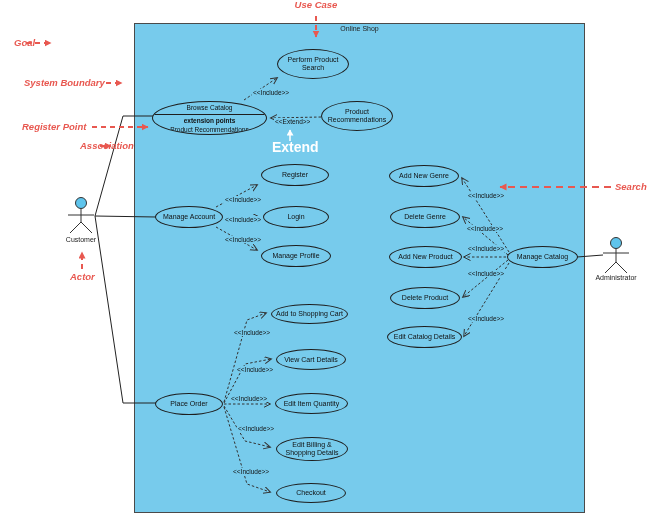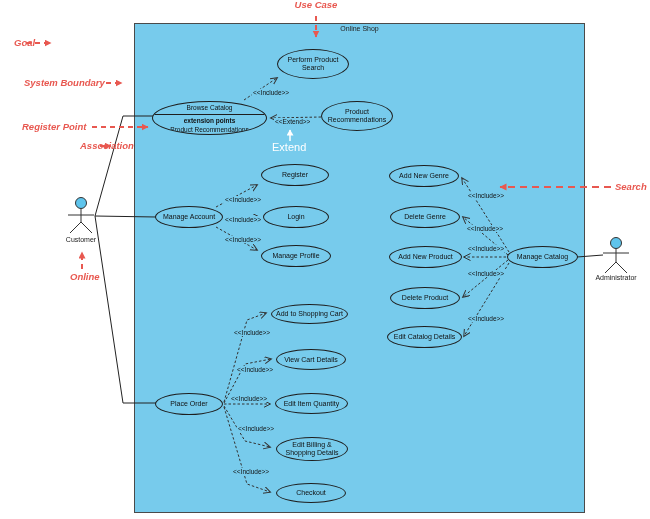--- a/index.html
+++ b/index.html
@@ -28,21 +28,21 @@
   .bc-row3{height:10px;display:flex;align-items:center;justify-content:center;font-size:6.5px;}
   .stereotype{
     position:absolute;font-size:6.5px;line-height:7px;color:#111;
     background:#77cbec;padding:0 1px;white-space:nowrap;
   }
   .red-label{
     position:absolute;color:#e85850;font-weight:bold;font-size:9.5px;
     line-height:10px;white-space:nowrap;font-style:italic;
   }
   .white-label{
-    position:absolute;color:#ffffff;font-weight:normal;font-size:11px;
+    position:absolute;color:#ffffff;font-weight:bold;font-size:14px;
     line-height:10px;white-space:nowrap;
   }
   .actor-label{
     position:absolute;font-size:7px;line-height:8px;text-align:center;color:#222;
   }
 </style>
 </head>
 <body>
 
 <div id="canvas">
@@ -190,18 +190,18 @@
   <div class="stereotype" style="left:467px;top:315px;">&lt;&lt;Include&gt;&gt;</div>
 
   <div class="actor-label" style="left:51px;top:236px;width:60px;">Customer</div>
   <div class="actor-label" style="left:586px;top:274px;width:60px;">Administrator</div>
 
   <div class="red-label" style="left:290px;top:0px;width:52px;text-align:center;">Use Case</div>
   <div class="red-label" style="left:14px;top:38px;">Goal</div>
   <div class="red-label" style="left:24px;top:78px;">System Boundary</div>
   <div class="red-label" style="left:22px;top:122px;">Register Point</div>
   <div class="red-label" style="left:40px;top:141px;margin-left:40px;">Association</div>
-  <div class="red-label" style="left:70px;top:272px;">Online</div>
+  <div class="red-label" style="left:70px;top:272px;">Actor</div>
   <div class="red-label" style="left:615px;top:182px;">Search</div>
 
   <div class="white-label" style="left:272px;top:142px;">Extend</div>
 
 </div>
 
 </body></html>

